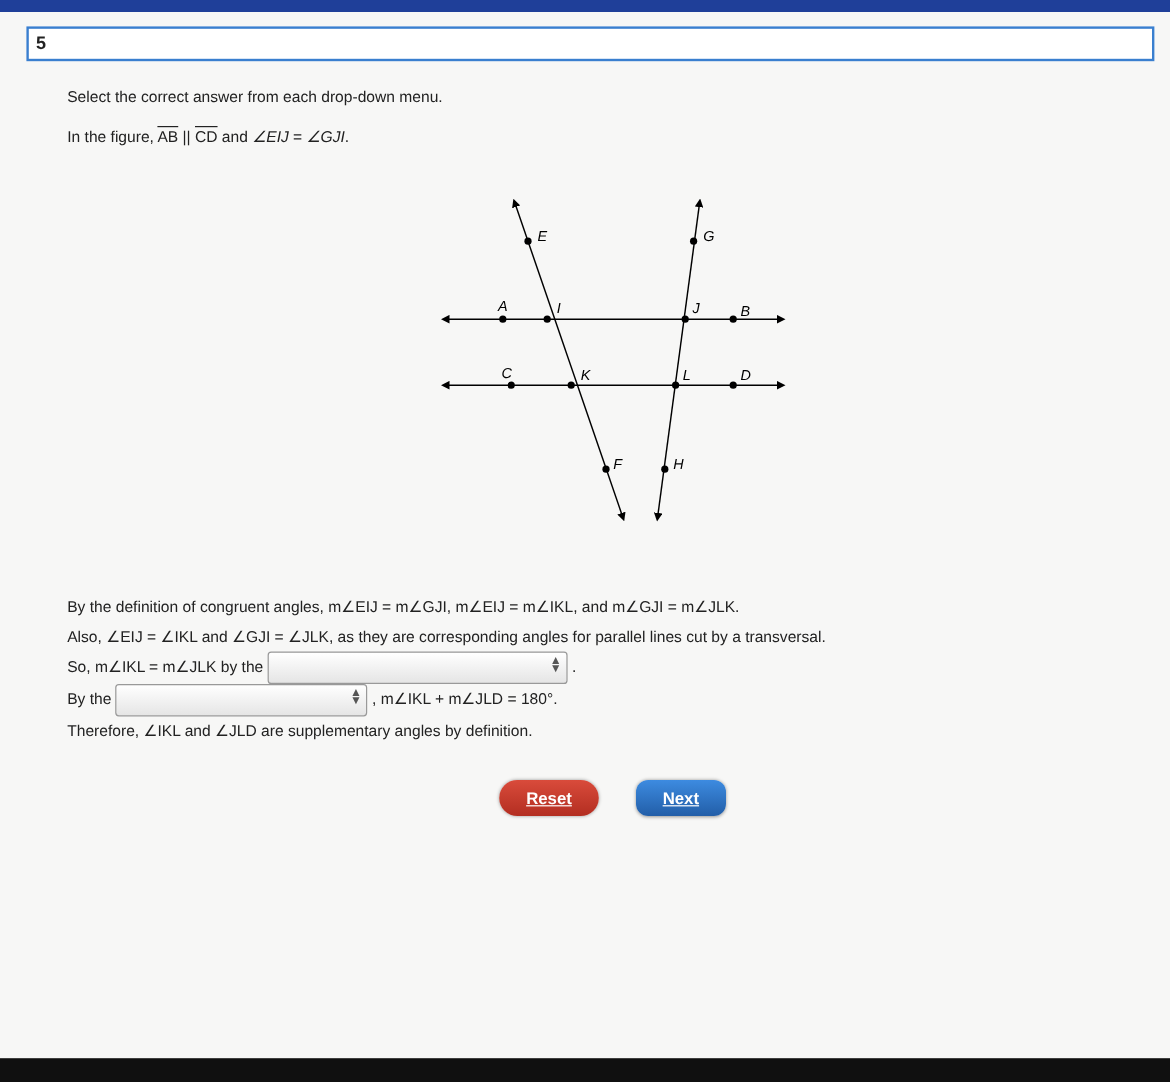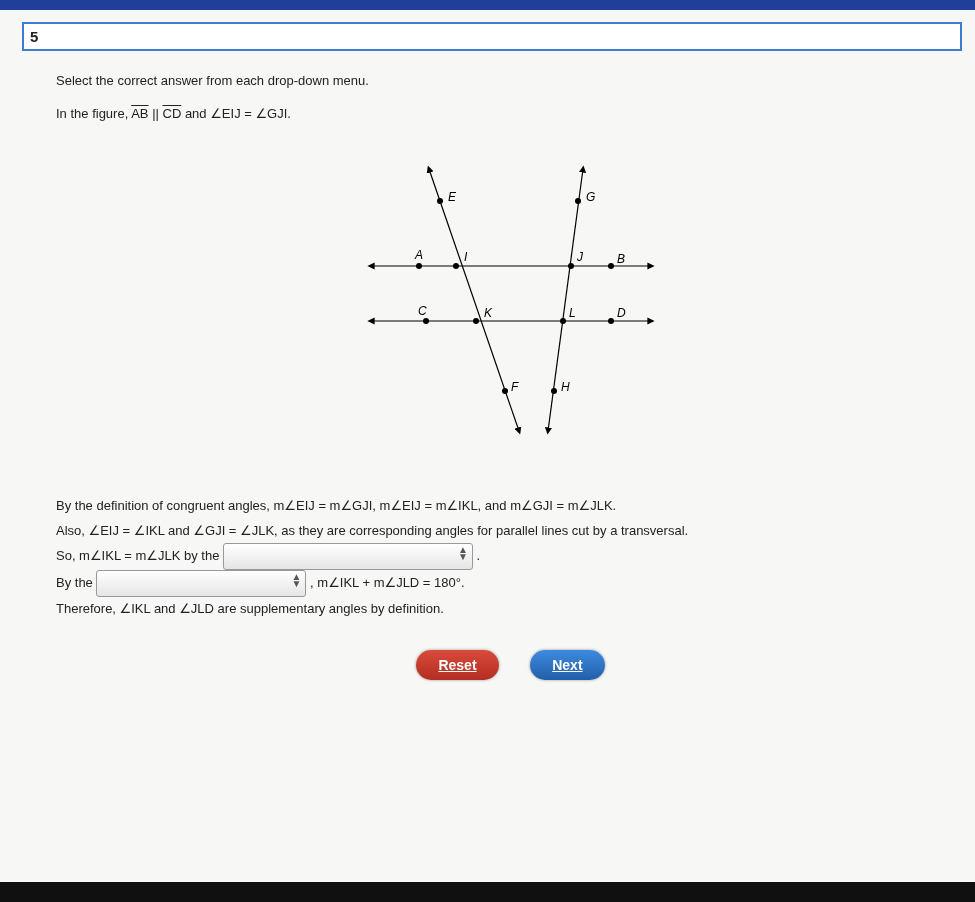--- a/index.html
+++ b/index.html
@@ -28,22 +28,22 @@
     border-radius:3px; padding:1px 4px 1px 6px; font-size:12px; color:#444;
     min-width:160px; text-align:right; }
   .dropdown.wide1 { min-width:250px; }
   .dropdown.wide2 { min-width:300px; }
   .dropdown.wide3 { min-width:210px; }
   .arrows { font-size:10px; line-height:7px; display:inline-block; color:#555; }
   .btn-row { text-align:center; margin-top:28px; }
   .btn { display:inline-block; border-radius:16px; color:#fff; font-weight:bold;
     font-size:14px; padding:7px 22px; margin:0 14px; cursor:pointer;text-decoration:underline; }
   .btn-reset { background:#c1392b; background:linear-gradient(#d94b3b,#b32e21); box-shadow:0 0 3px rgba(0,0,0,.4); }
-  .btn-next { background:#2f78c9; background:linear-gradient(#3d8be0,#225ea8); box-shadow:0 0 3px rgba(0,0,0,.4); }
-  .ang { }
+  .btn-next { background:#2f78c9; background:linear-gradient(#3d8be0,#225ea8); box-shadow:0 0 3px rgba(0,0,0,.4);border-radius:10px; }
+  .ang { font-style: italic; }
   .footer-shadow { height:20px; background:#101010; }
   svg text { font-family: Arial, Helvetica, sans-serif; font-style: italic; font-size:12px; }
   svg { display:inline-block; }
 </style>
 </head>
 <body>
 
 <div class="top-bar"></div>
 
 <div class="page">

